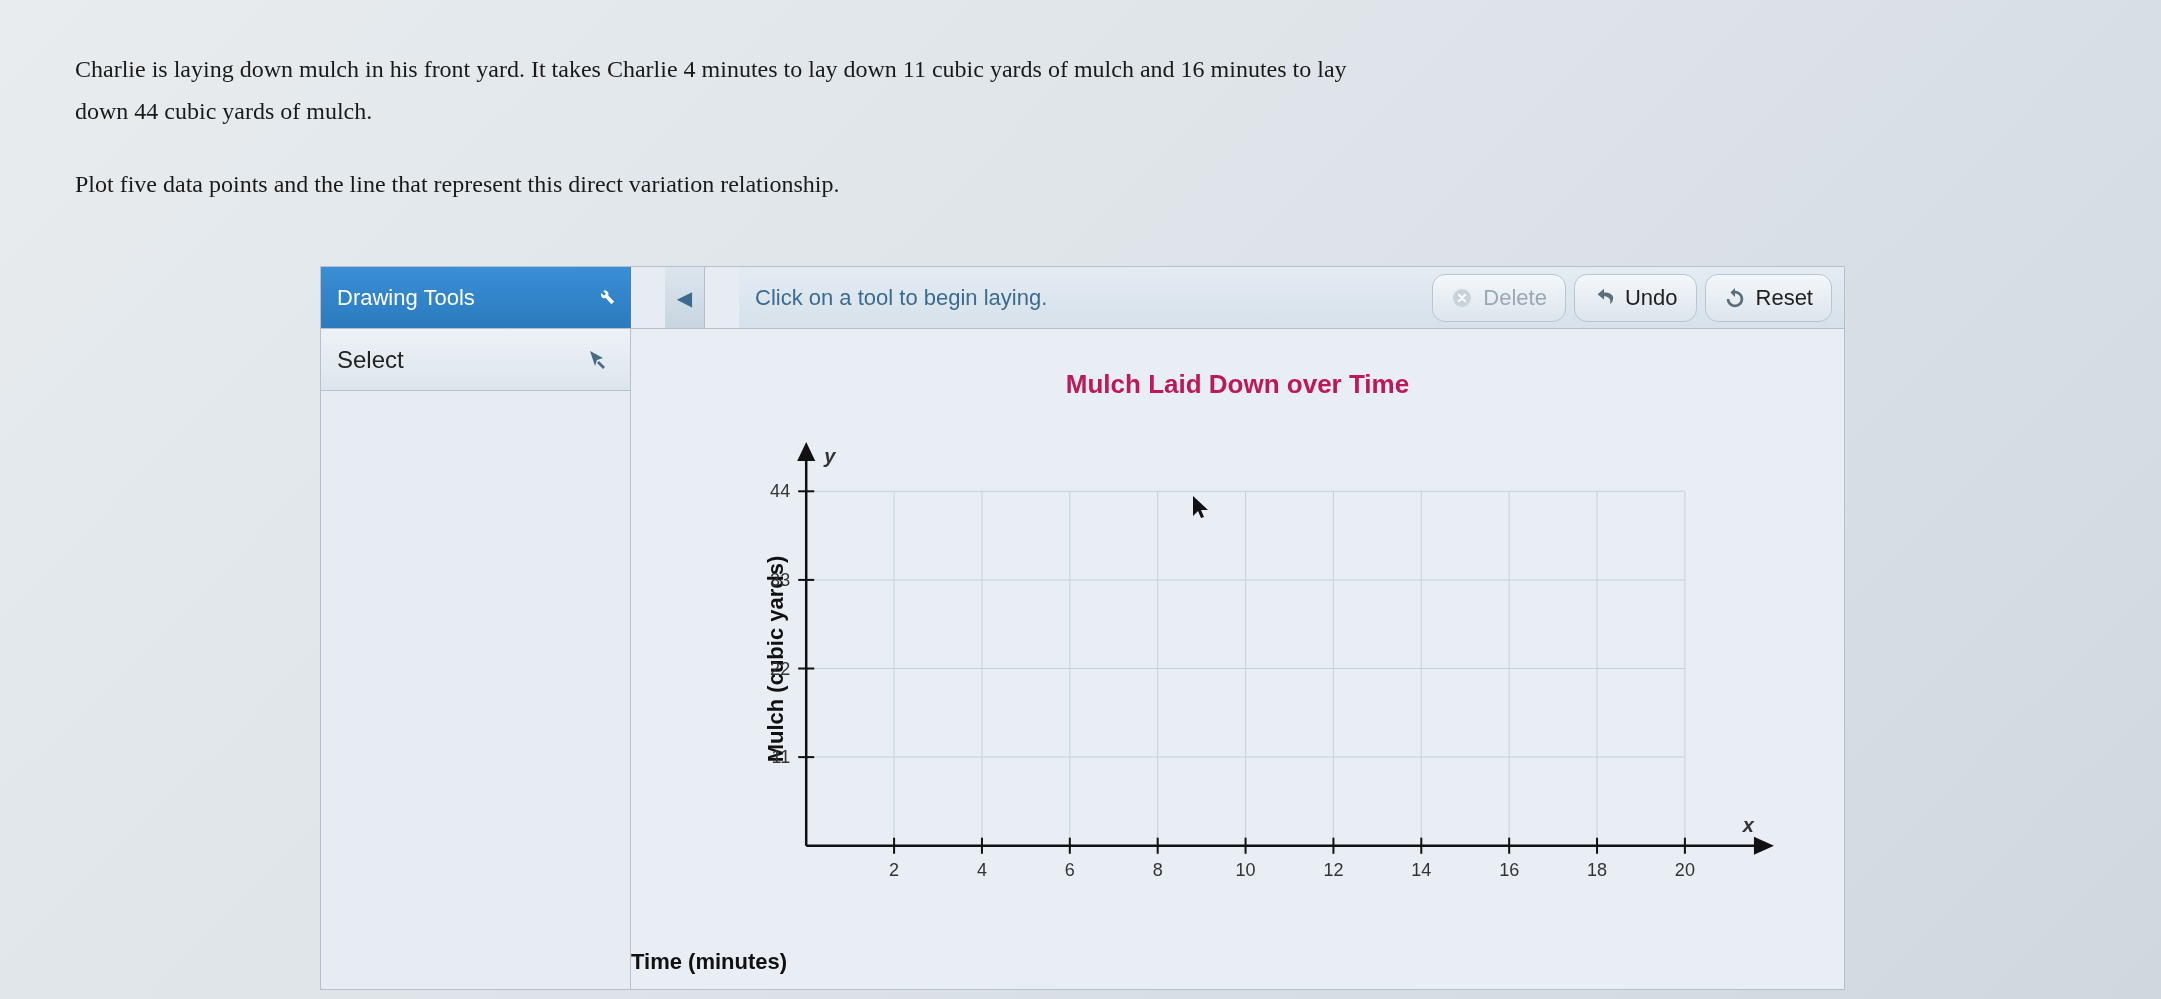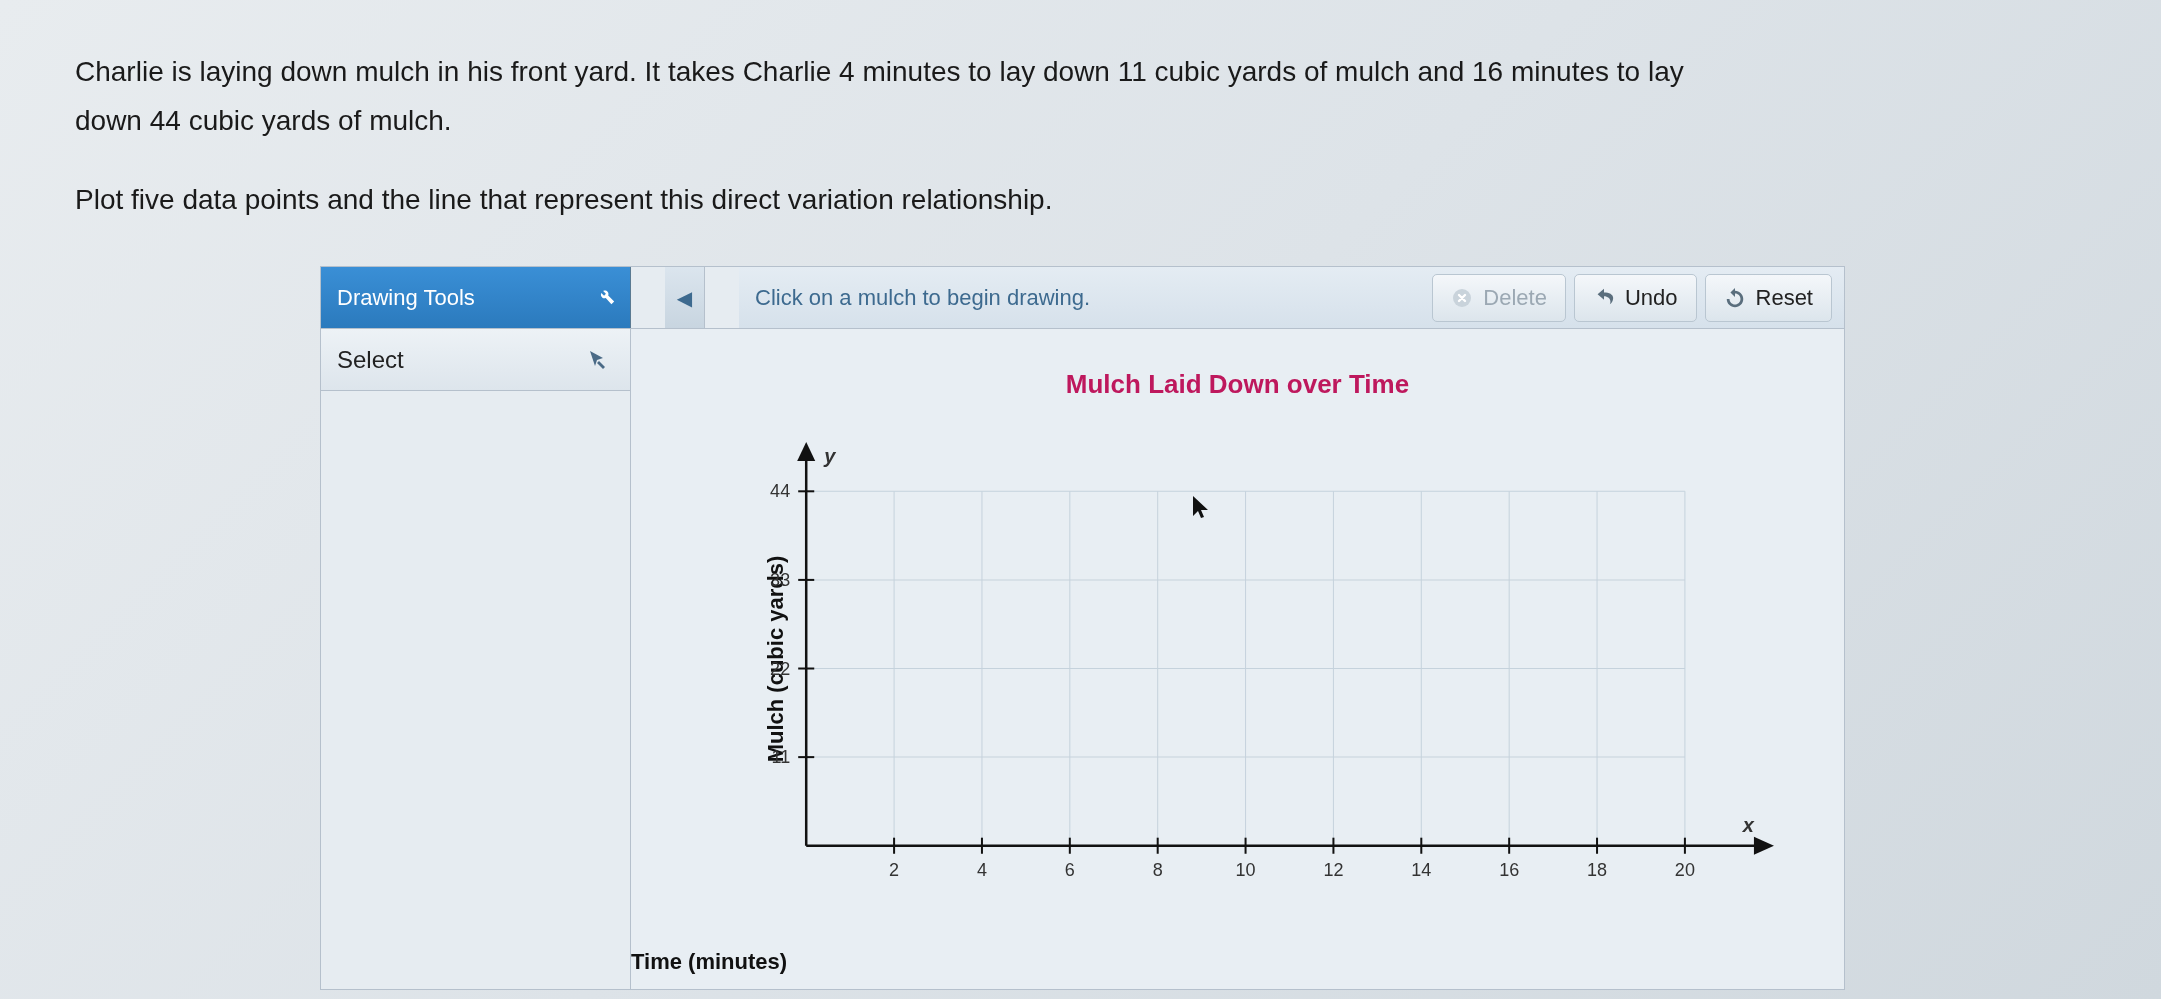--- a/index.html
+++ b/index.html
@@ -10,23 +10,24 @@
     height: 999px;
     overflow: hidden;
     position: relative;
     color: #222;
   }
   .question {
     position: absolute;
     top: 50px;
     left: 75px;
     right: 75px;
-    font-size: 28px;
+    font-size: 24px;
     line-height: 1.6;
     color: #1a1a1a;
+    font-family: Liberation Serif, serif;
   }
   .question .line1 { margin-bottom: 4px; }
   .question .line2 { }
   .question .line3 { margin-top: 34px; }
   .widget {
     position: absolute;
     top: 266px;
     left: 320px;
     width: 1525px;
     border: 1px solid #b5c0cc;
@@ -83,21 +84,21 @@
   }
   .action-btn {
     height: 48px;
     margin: 0 4px;
     padding: 0 18px;
     display: flex;
     align-items: center;
     gap: 10px;
     font-size: 22px;
     border: 1px solid #b9c6d1;
-    border-radius: 5px;
+    border-radius: 13px;
     background: linear-gradient(#f4f7fa, #dce5ec);
     cursor: pointer;
     color: #222;
   }
   .action-btn.disabled {
     color: #9ba8b3;
     cursor: default;
   }
   .action-btn .icn { display: inline-flex; width: 22px; height: 22px; align-items:center; justify-content:center;}
   .body-row {
@@ -213,21 +214,21 @@
       <span class="wrench">
         <svg width="22" height="22" viewBox="0 0 24 24">
             <path fill="#fff" d="M22 19l-6.5-6.5c.5-1.2.4-2.7-.5-3.8-1.2-1.5-3.3-1.9-5-1l3 3-2 2-3-3c-.9 1.7-.5 3.8 1 5 .1 1.1 2.6 1 3.8.5L19 22l3-3z"></path>
           </svg>
       </span>
     </div>
     <div class="collapse-btn">
       <span>◀</span>
     </div>
     <div class="hint-area">
-      <span>Click on a mulch to begin drawing.</span>
+      <span>Click on a tool to begin laying.</span>
       <div class="action-buttons" style="position:absolute; right:8px;">
         <div class="action-btn disabled">
           <span class="icn">
             <svg width="20" height="20" viewBox="0 0 20 20">
                 <circle cx="10" cy="10" r="9" fill="#c9d3db"></circle>
                 <path d="M7 7l6 6M13 7l-6 6" stroke="#fff" stroke-width="2.4" stroke-linecap="round"></path>
               </svg>
           </span>
           <span>Delete</span>
         </div>

